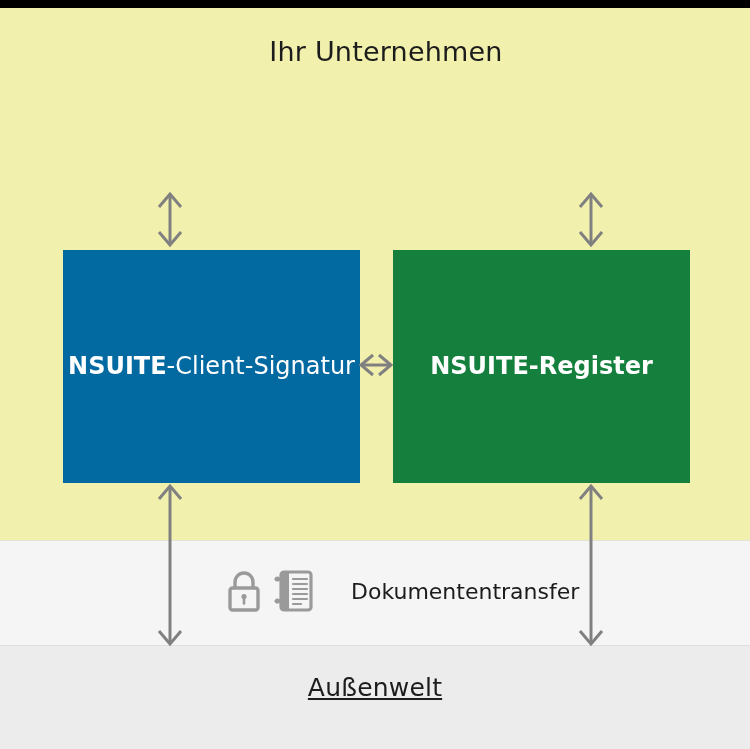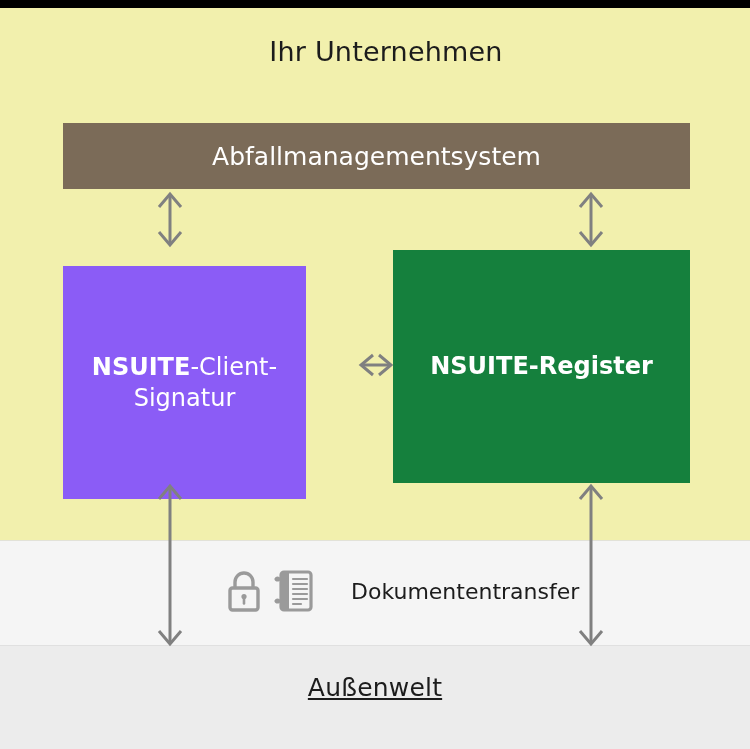--- a/index.html
+++ b/index.html
@@ -95,26 +95,25 @@
     left: 63px;
     top: 123px;
     width: 627px;
     height: 66px;
     background: #7b6b58;
     font-size: 25px;
   }
   .box-client {
     left: 63px;
     top: 250px;
-    width: 243px;
+    width: 297px;
     height: 233px;
-    background: #8b5cf6;
+    background: #0369a1;
     font-size: 24px;
     line-height: 1.28;
-    margin-top: 16px;
   }
   .box-register {
     left: 393px;
     top: 250px;
     width: 297px;
     height: 233px;
     background: #15803d;
     font-size: 24px;
     line-height: 1.28;
   }
@@ -156,23 +155,20 @@
 <div id="diagram">
 
   <div class="band-top-rule"></div>
 
   <div class="band-company"></div>
   <div class="band-transfer"></div>
   <div class="band-outside"></div>
 
   <div class="company-title">Ihr Unternehmen</div>
 
-  <div class="box box-wms">
-    <span>Abfallmanagementsystem</span>
-  </div>
 
   <div class="box box-client">
     <span>
       <span class="nsuite-brand">NSUITE</span><span class="nsuite-suffix-regular">-Client-Signatur</span>
     </span>
   </div>
 
   <div class="box box-register">
     <span>
       <span class="nsuite-brand">NSUITE</span><span class="nsuite-suffix-bold">-Register</span>

